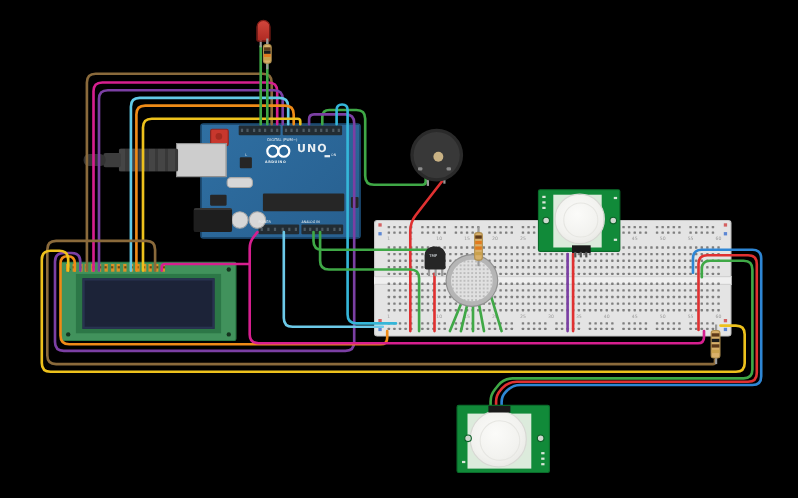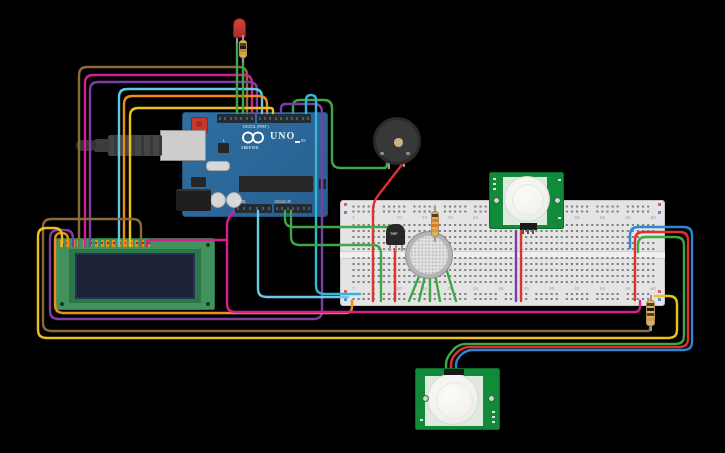--- a/index.html
+++ b/index.html
@@ -6,21 +6,21 @@
   #stage{position:relative;width:725px;height:453px;background:#000;overflow:hidden;
          font-family:"DejaVu Sans",sans-serif;}
   .abs{position:absolute;}
   
   #breadboard{left:340px;top:200px;width:325px;height:106px;background:#e4e4e4;
               border:1px solid #c6c6c6;border-radius:3px;box-sizing:border-box;}
   #bb-channel{left:340px;top:251px;width:325px;height:8px;background:#efefef;
               border-top:1px solid #cfcfcf;border-bottom:1px solid #cfcfcf;box-sizing:border-box;}
   
   #arduino{left:182px;top:112px;width:146px;height:105px;background:linear-gradient(135deg,#2f6fa2,#275f8f);
-           border-radius:3px;border:1px solid #1d517e;box-sizing:border-box;font-family:Liberation Serif, serif;}
+           border-radius:3px;border:1px solid #1d517e;box-sizing:border-box;}
   .hdr{position:absolute;background:#222c33;border-radius:1px;display:flex;align-items:center;justify-content:space-around;}
   .hdr i{display:block;width:2px;height:3px;background:#4d5a63;}
   #rst{left:8px;top:4px;width:15px;height:14px;background:#c8372d;border:1px solid #8e241d;border-radius:2px;}
   #rst::after{content:"";position:absolute;left:4px;top:3px;width:6px;height:6px;border-radius:50%;background:#a52a20;}
   .chip{background:#262626;border-radius:1px;}
   .silver{background:#d7d7d7;border:1px solid #a8a8a8;border-radius:50%;}
   .t{position:absolute;color:#e8eef2;white-space:nowrap;transform-origin:0 0;}
   
   #usbport{left:160px;top:130px;width:46px;height:31px;background:#cdcdcd;border:1px solid #8f8f8f;box-sizing:border-box;}
   #usbplug{left:108px;top:135px;width:54px;height:21px;background:#454545;border-radius:2px;

